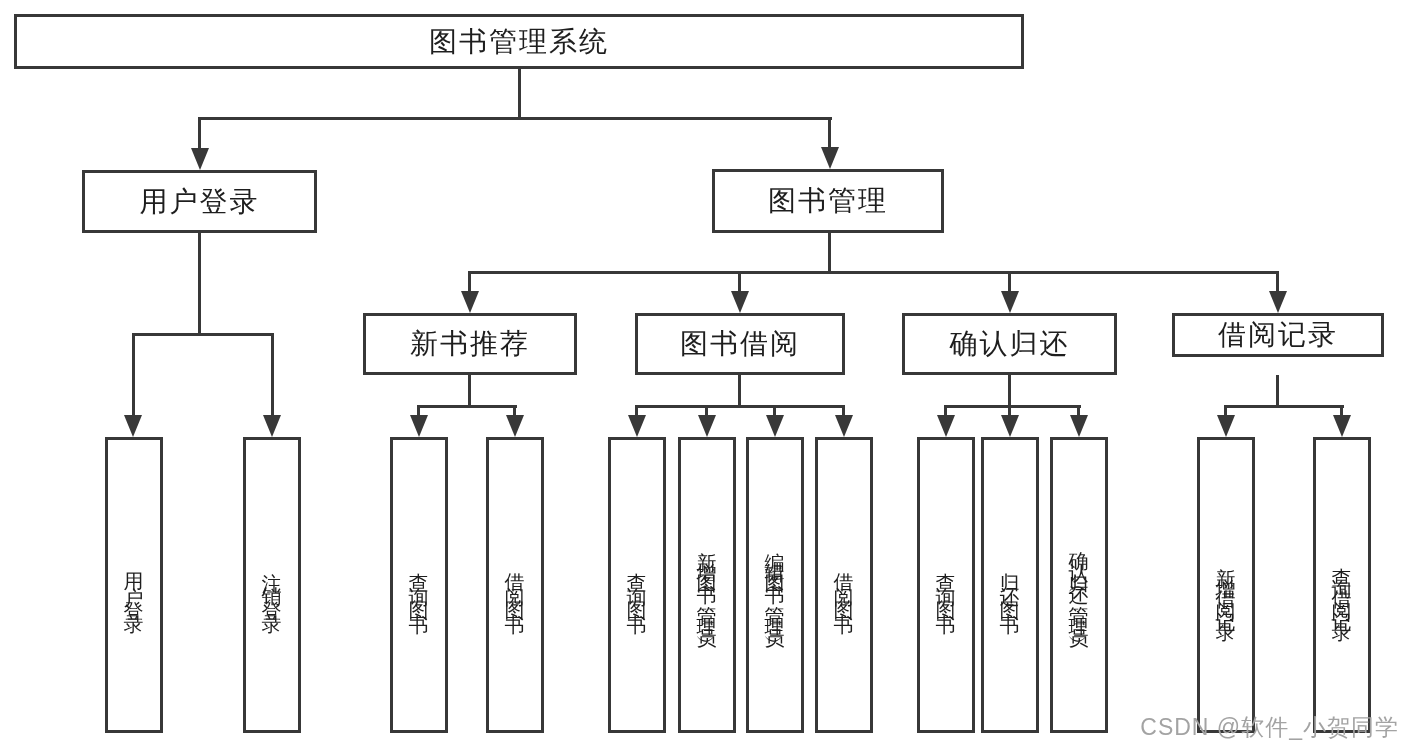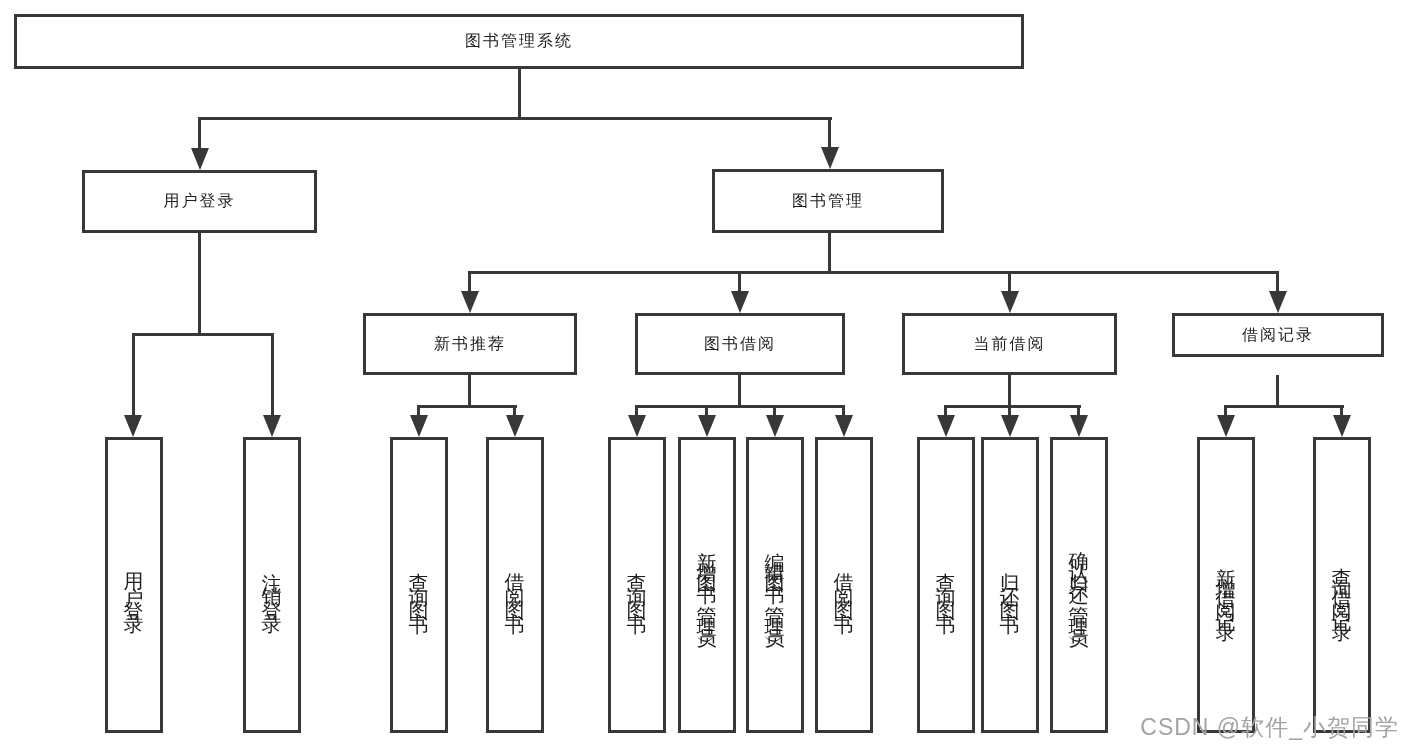--- a/index.html
+++ b/index.html
@@ -4,21 +4,21 @@
 <style>
   html,body{margin:0;padding:0;background:#ffffff;}
   .canvas{
     position:relative;width:1405px;height:747px;background:#ffffff;overflow:hidden;
     font-family:"Liberation Sans","DejaVu Sans",sans-serif;color:#1e1e1e;
   }
   
   .box{
     position:absolute;box-sizing:border-box;border:3px solid #383838;background:#ffffff;
     display:flex;align-items:center;justify-content:center;
-    font-size:16px;letter-spacing:2px;white-space:nowrap;
+    font-size:28px;letter-spacing:2px;white-space:nowrap;
   }
   .vbox{
     position:absolute;box-sizing:border-box;border:3px solid #383838;background:#ffffff;
     display:flex;align-items:center;justify-content:center;
     top:437px;width:58px;height:296px;font-size:20px;
   }
   .vtext{writing-mode:vertical-rl;line-height:1;display:block;}
   .ls4{letter-spacing:14px;}
   .ls6{letter-spacing:11px;}
   .ls9{letter-spacing:11px;}
@@ -78,21 +78,21 @@
   <div class="v" style="left:1276px;top:273px;height:20px;"></div>
   <div class="tri" style="left:1269px;top:291px;"></div>
 
   <div class="box" style="left:363px;top:313px;width:214px;height:62px;">
     <span>新书推荐</span>
   </div>
   <div class="box" style="left:635px;top:313px;width:210px;height:62px;">
     <span>图书借阅</span>
   </div>
   <div class="box" style="left:902px;top:313px;width:215px;height:62px;">
-    <span>当前借阅</span>
+    <span>确认归还</span>
   </div>
   <div class="box" style="left:1172px;top:313px;width:212px;height:44px;">
     <span>借阅记录</span>
   </div>
 
   <div class="v" style="left:468px;top:375px;height:33px;"></div>
   <div class="h" style="left:417px;top:405px;width:100px;"></div>
   <div class="v" style="left:417px;top:407px;height:10px;"></div>
   <div class="tri" style="left:410px;top:415px;"></div>
   <div class="v" style="left:513px;top:407px;height:10px;"></div>

